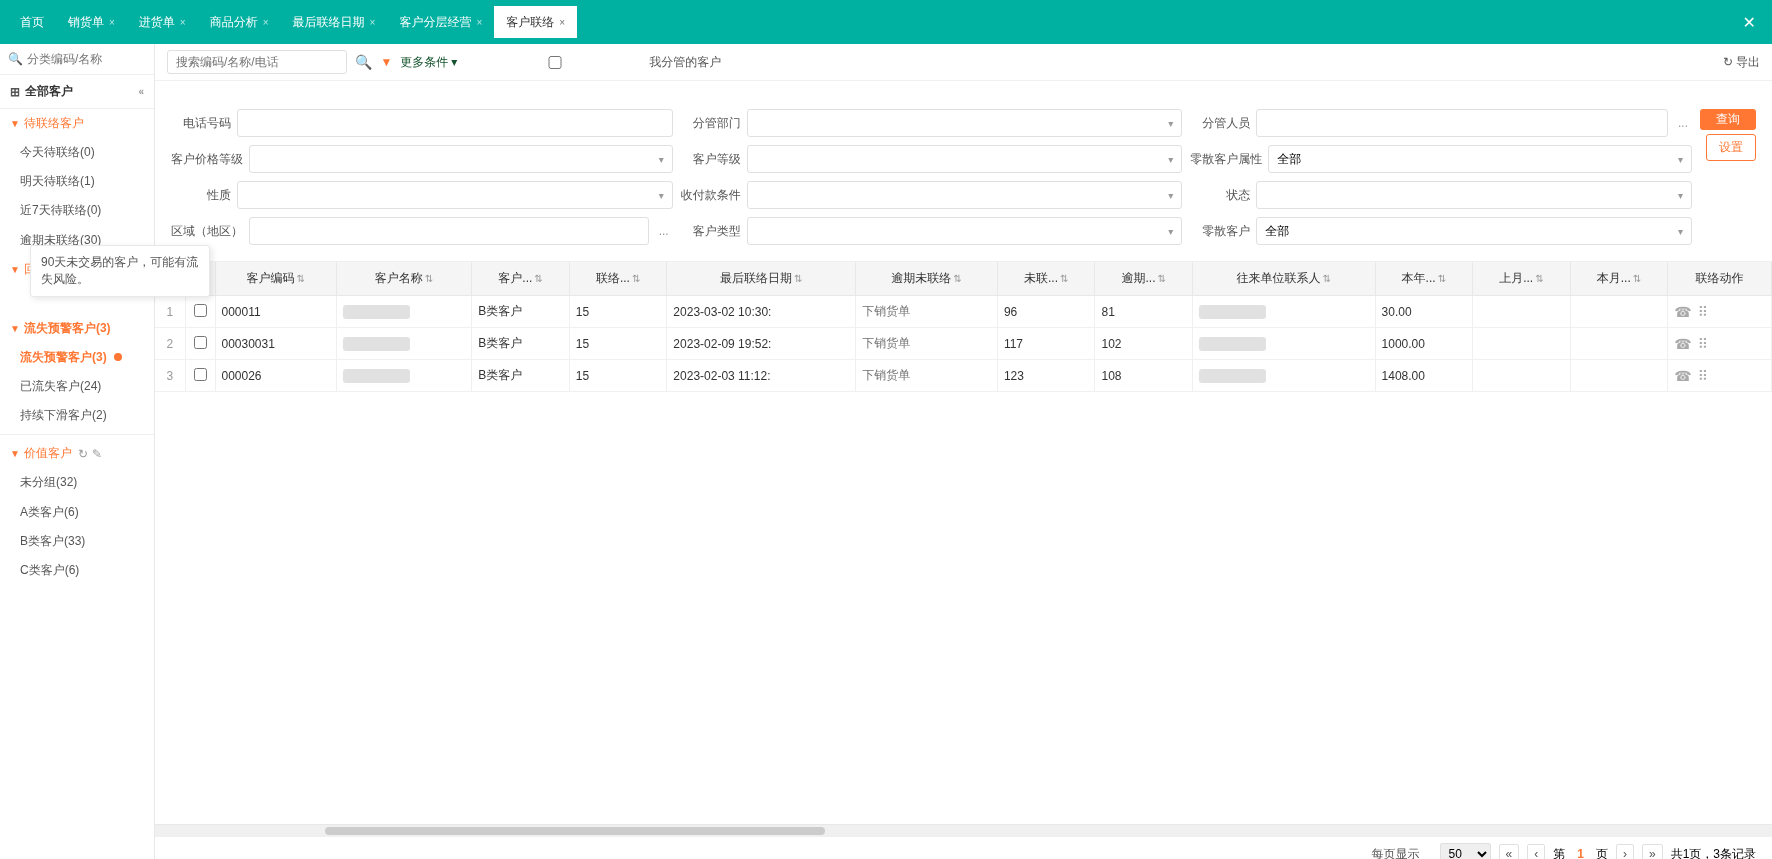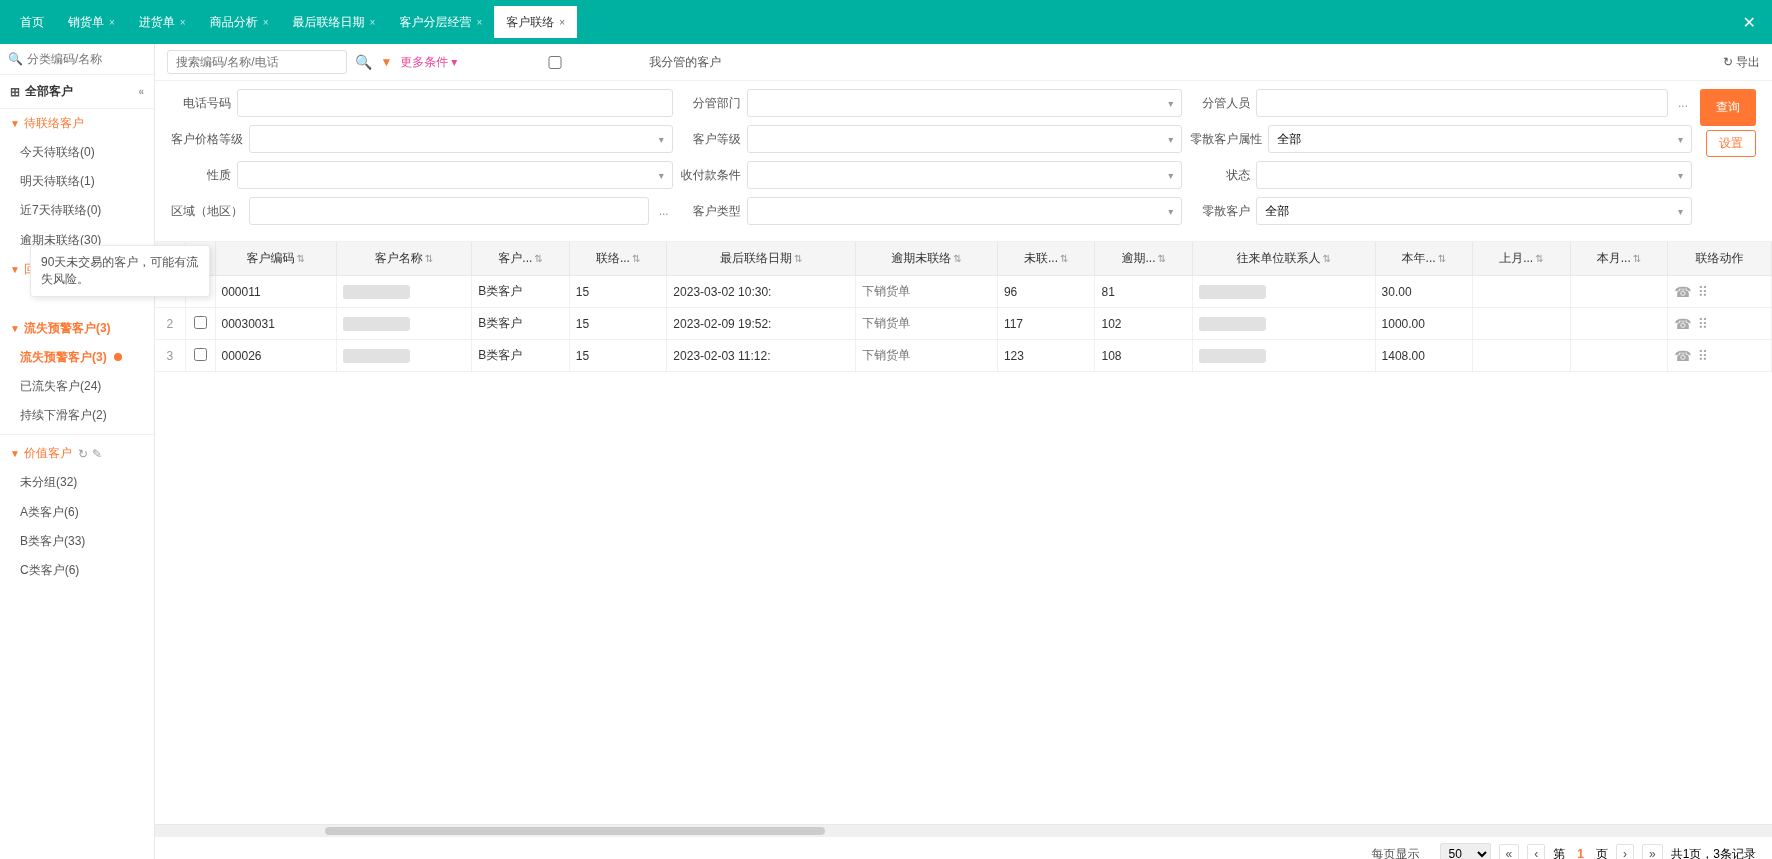--- a/index.html
+++ b/index.html
@@ -155,21 +155,21 @@
     .filter-bar .search-btn {
       background: none;
       border: none;
       cursor: pointer;
       color: #00b0a0;
       font-size: 14px;
     }
     .filter-bar .more-conditions {
       display: flex;
       align-items: center;
-      color: #ec4899;
+      color: #14532d;
       cursor: pointer;
       gap: 3px;
       font-size: 12px;
     }
     .filter-bar .filter-icon { color: #ff7733; }
     .filter-bar .my-customers {
       display: flex;
       align-items: center;
       gap: 4px;
       color: #555;
@@ -236,21 +236,21 @@
     .filter-field .dots-btn {
       cursor: pointer;
       color: #999;
       padding: 0 4px;
     }
     .query-btn {
       background: #ff7733;
       color: #fff;
       border: none;
       border-radius: 3px;
-      padding: 10px 16px;
+      padding: 2px 16px;
       cursor: pointer;
       font-size: 12px;
       white-space: nowrap;
     }
     .settings-btn {
       background: #fff;
       color: #ff7733;
       border: 1px solid #ff7733;
       border-radius: 3px;
       padding: 4px 12px;
@@ -453,21 +453,21 @@
         <span>我分管的客户</span>
       </div>
       <div class="spacer"></div>
       <button class="export-btn">
         <span>↻</span>
         <span>导出</span>
       </button>
     </div>
 
     <div class="advanced-filter">
-      <div style="display:flex; gap:8px; align-items:flex-start;">
+      <div style="display:flex; gap:8px; align-items:flex-start;margin-top:20px;">
         <div style="flex:1;">
 
           <div class="filter-row">
             <div class="filter-field">
               <label>电话号码</label>
               <input type="text" style="">
             </div>
             <div class="filter-field">
               <label>分管部门</label>
               <div class="select-box">

